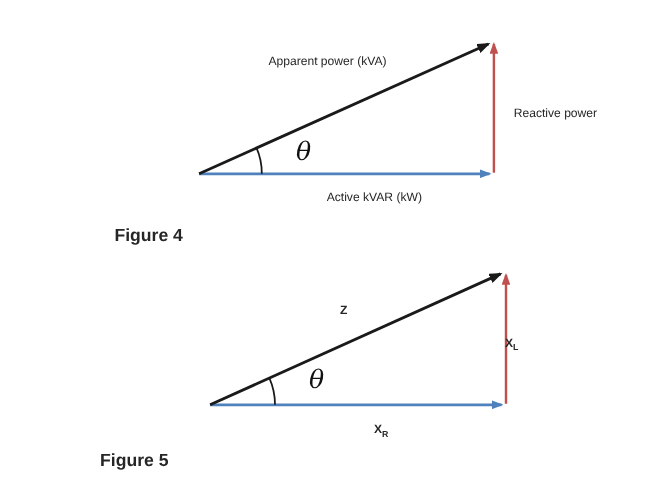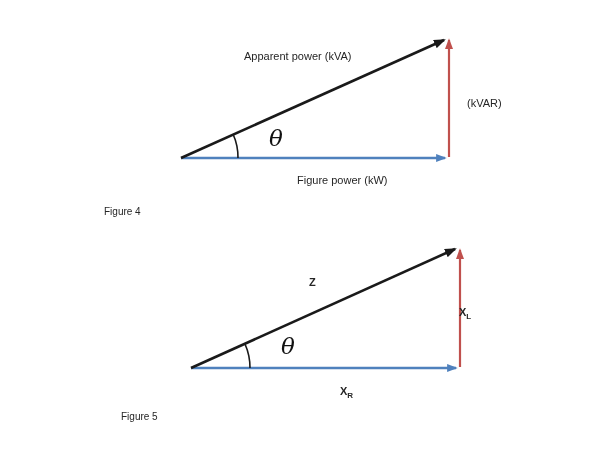--- a/index.html
+++ b/index.html
@@ -37,22 +37,22 @@
     position: absolute;
     font-family: "DejaVu Serif", serif;
     font-style: italic;
     font-size: 23px;
     line-height: 23px;
     color: #111111;
   }
   .two-line { line-height: 17px; }
   .caption {
     position: absolute;
-    font-size: 10px;
-    font-weight: normal;
+    font-size: 16px;
+    font-weight: bold;
     color: #262626;
     white-space: nowrap;
   }
   sub.small {
     font-size: 8px;
     vertical-align: baseline;
     position: relative;
     top: 3px;
     font-weight: bold;
   }
@@ -80,24 +80,24 @@
     <line x1="416" y1="157" x2="416" y2="40" stroke-width="2.2" marker-end="url(#arrow-red)" stroke="#c0504d"></line>
 
     <line x1="148" y1="158" x2="411" y2="40" stroke-width="2.6" marker-end="url(#arrow-black)" stroke="#1a1a1a"></line>
 
     <path d="M 205 158 A 57 57 0 0 0 200 134" fill="none" stroke-width="1.6" stroke="#1a1a1a"></path>
   </svg>
 
   <div class="lbl" style="left:211px; top:50px;">Apparent power (kVA)</div>
 
   <div class="lbl two-line" style="left:434px; top:95px;">
-    <div>(kVAR)</div>
+    <div>Reactive power</div>
   </div>
 
-  <div class="lbl" style="left:264px; top:174px;">Figure power (kW)</div>
+  <div class="lbl" style="left:264px; top:174px;">Active kVAR (kW)</div>
 
   <div class="theta" style="left:236px; top:127px;">θ</div>
 
   <div class="caption" style="left:71px; top:206px;">Figure 4</div>
 
   <svg id="fig5-svg" class="diagram-svg" viewBox="0 0 600 229">
 
     <line x1="158" y1="139" x2="423" y2="139" stroke-width="2.5" marker-end="url(#arrow-blue)" stroke="#4f81bd"></line>
 
     <line x1="427" y1="138" x2="427" y2="21" stroke-width="2.2" marker-end="url(#arrow-red)" stroke="#c0504d"></line>
@@ -112,15 +112,15 @@
   <div class="lbl bold" style="left:426px; top:306px;">
     <span>X</span><sub class="small">L</sub>
   </div>
 
   <div class="lbl bold" style="left:307px; top:385px;">
     <span>X</span><sub class="small">R</sub>
   </div>
 
   <div class="theta" style="left:248px; top:335px;">θ</div>
 
-  <div class="caption" style="left:88px; top:411px;">Figure 5</div>
+  <div class="caption" style="left:58px; top:411px;">Figure 5</div>
 
 </div>
 
 </body></html>

